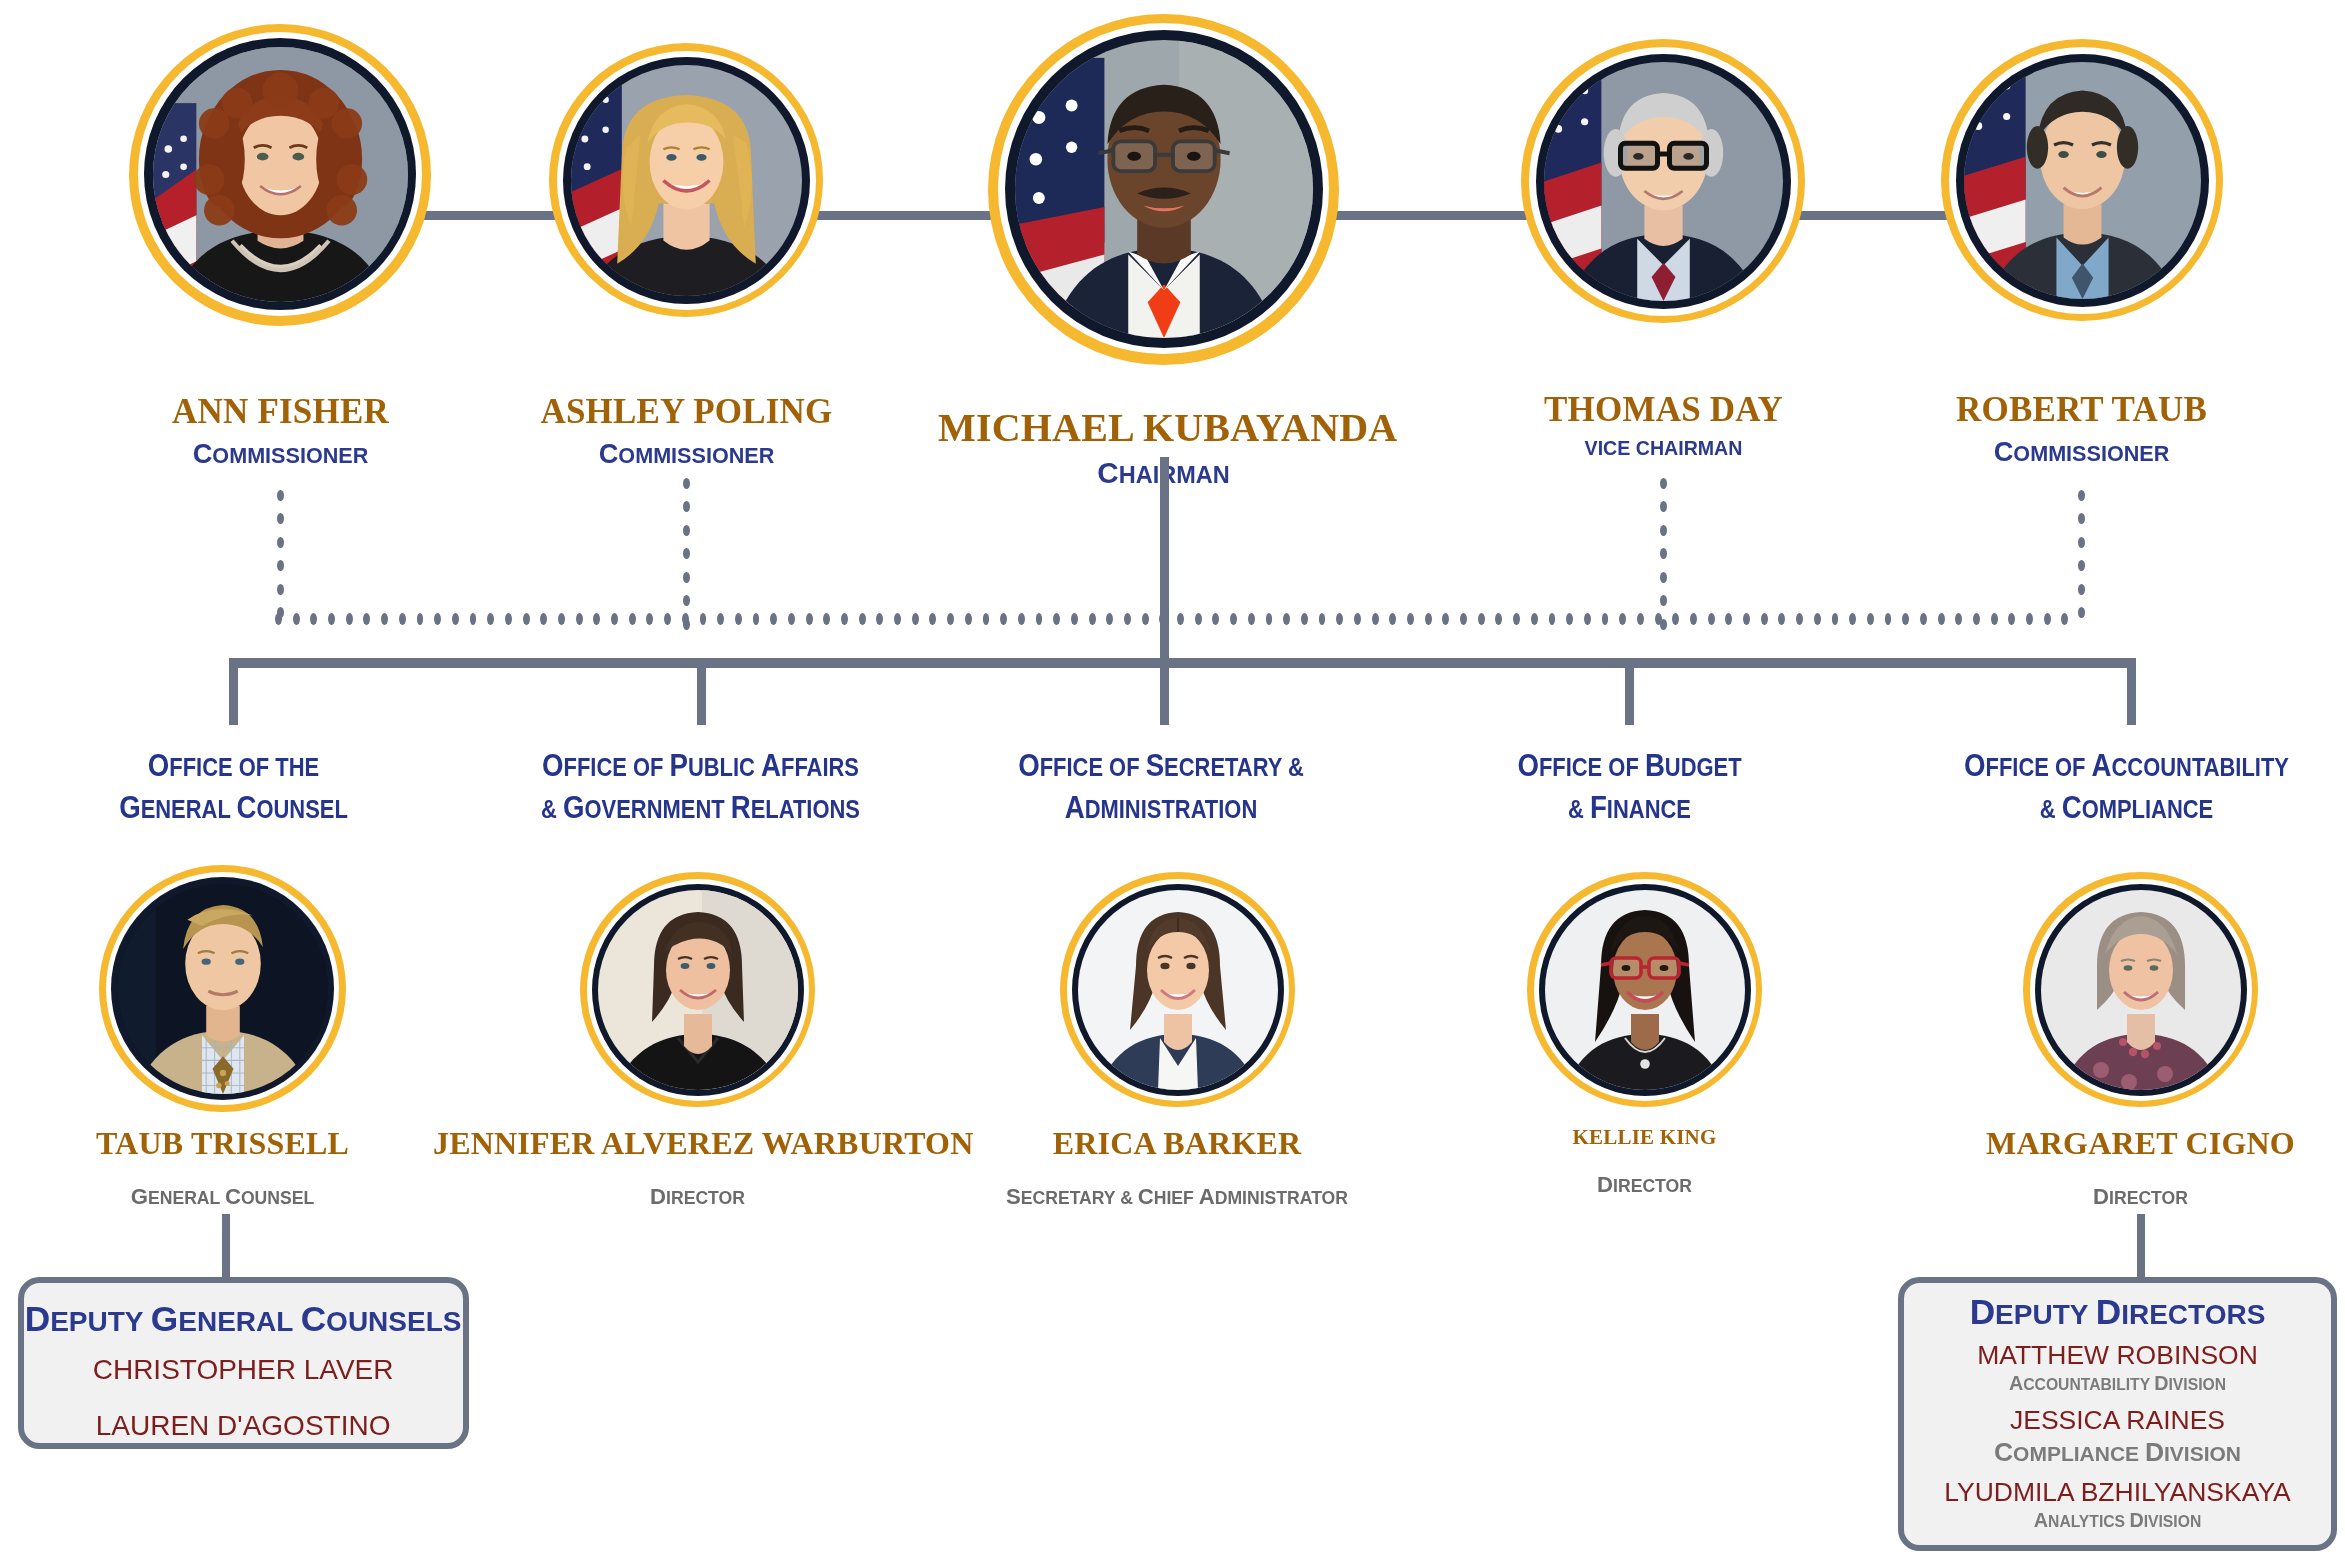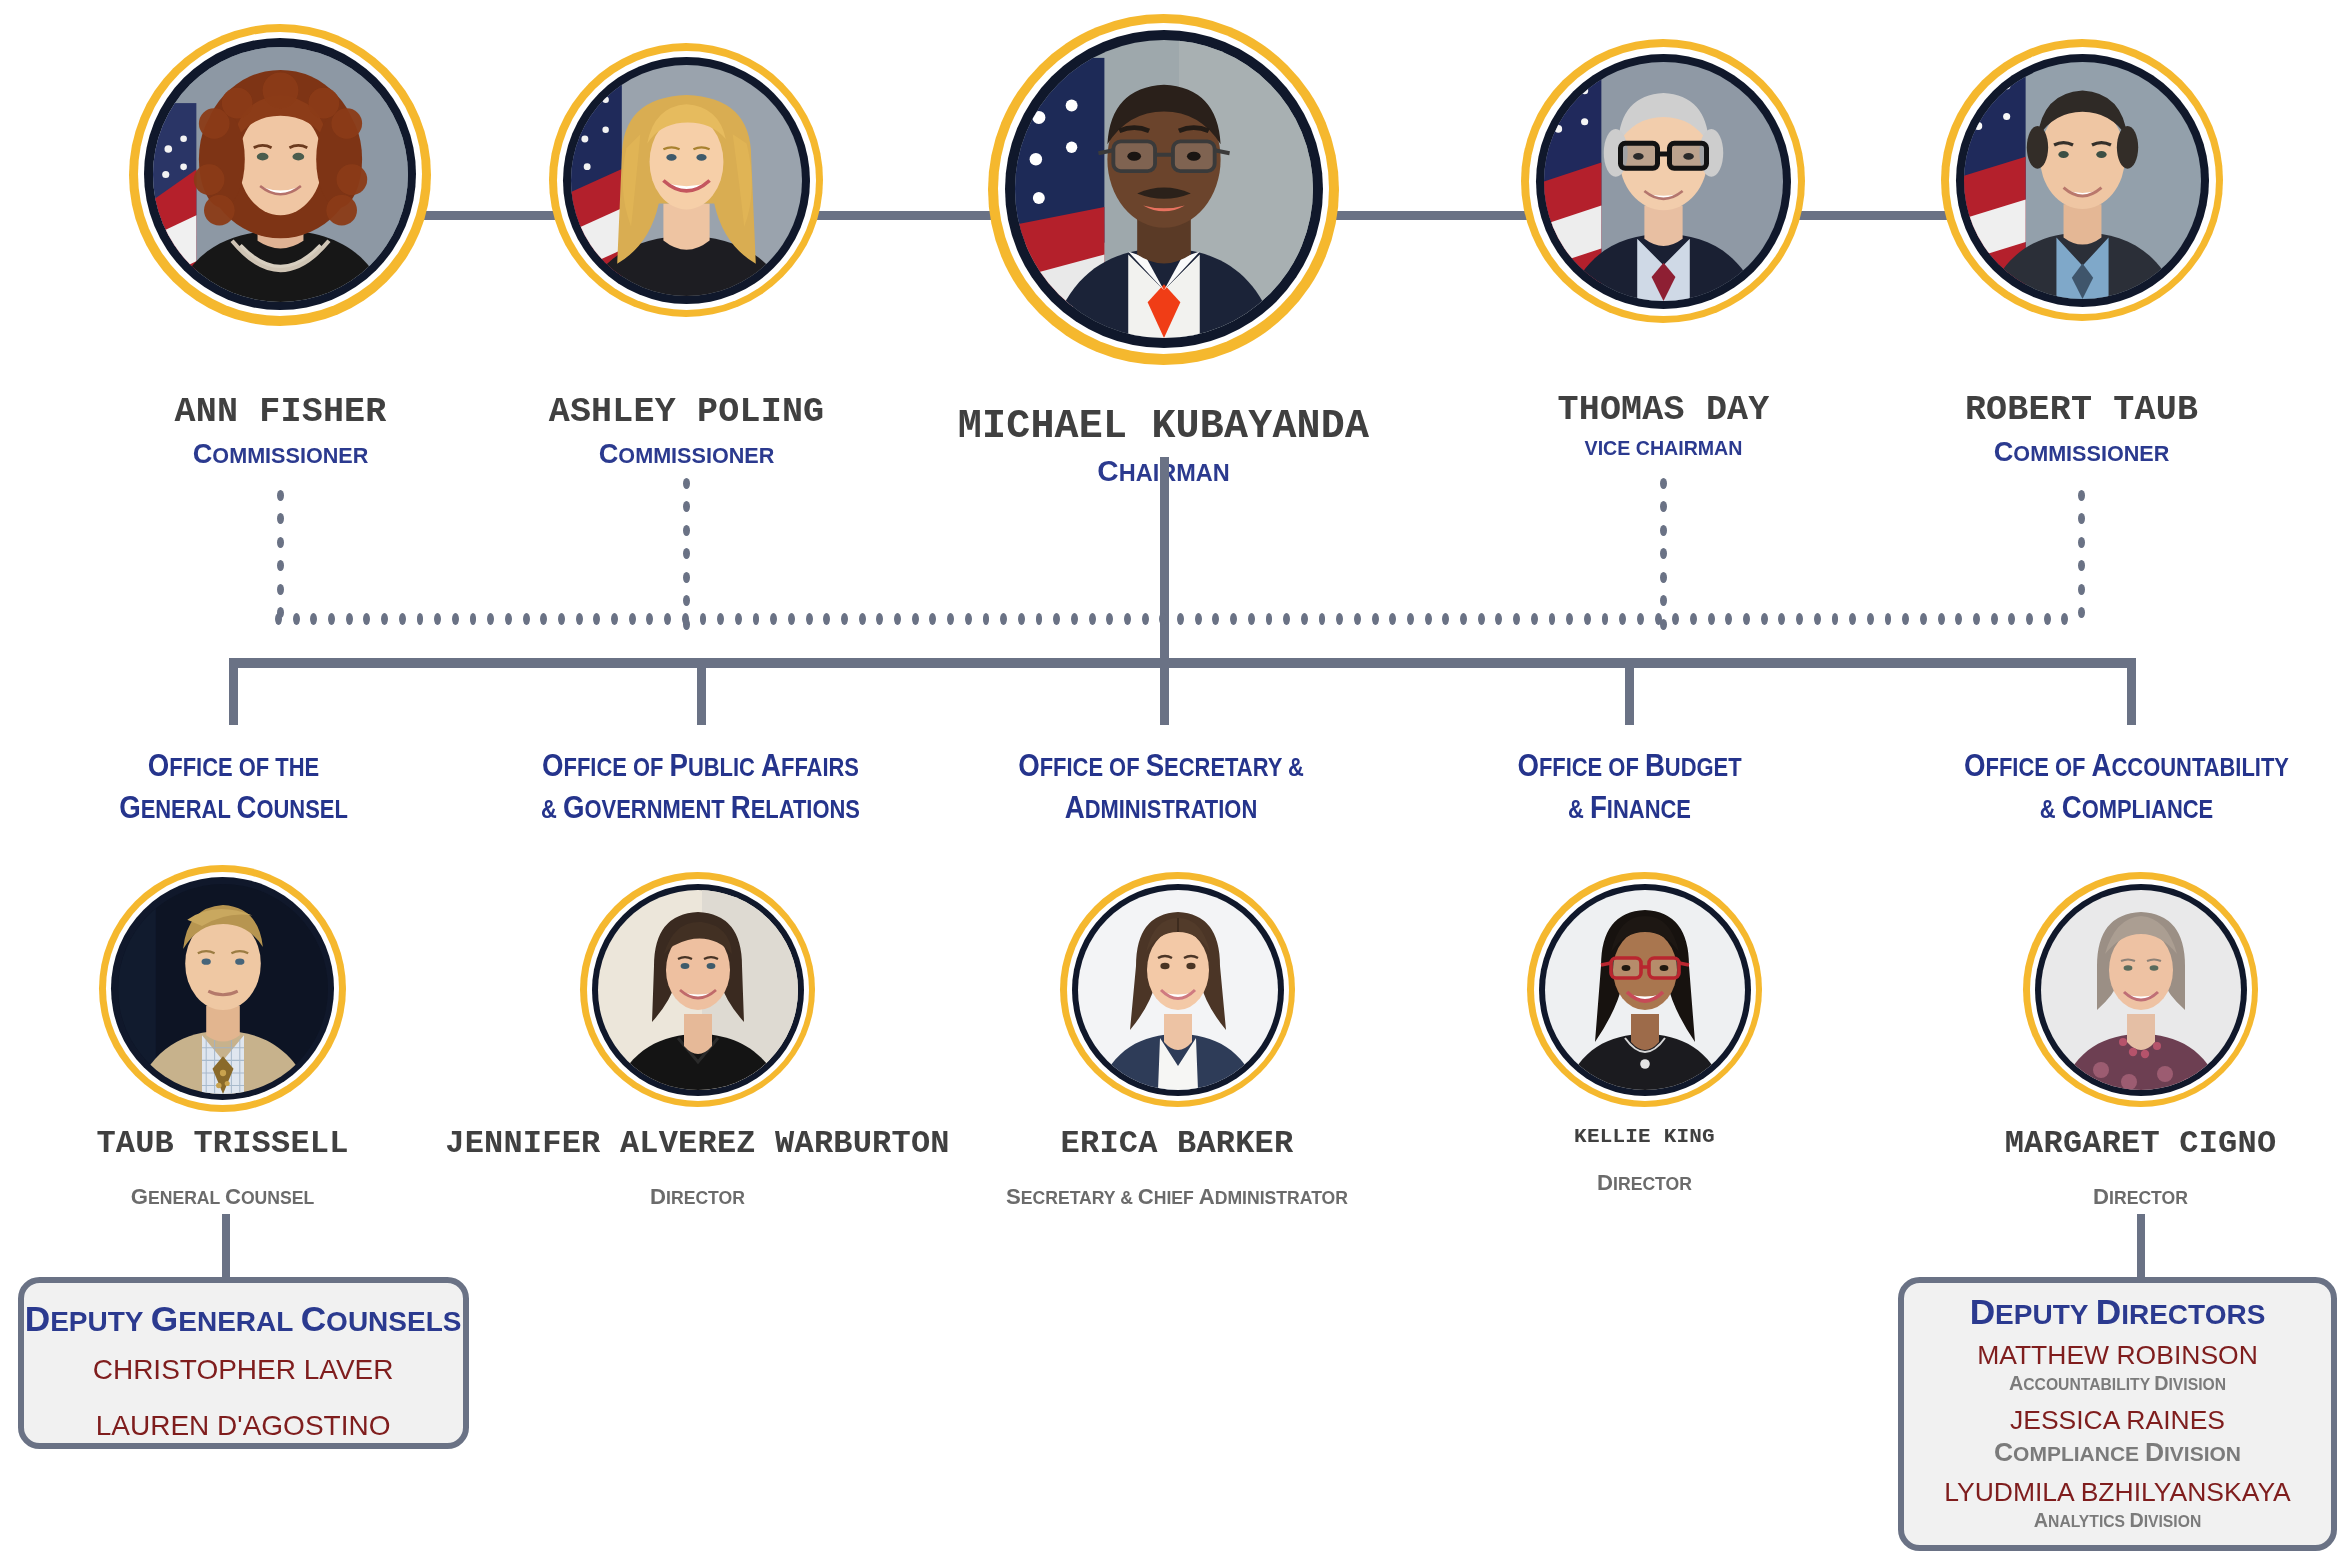--- a/index.html
+++ b/index.html
@@ -5,22 +5,22 @@
   html,body{margin:0;padding:0;background:#ffffff;}
   body{width:2345px;height:1560px;position:relative;overflow:hidden;
        font-family:"Liberation Sans",sans-serif;}
 
   
   .abs{position:absolute;}
   .ctr{text-align:center;}
 
   
   .name{
-    font-family:Liberation Mono, monospace;
-    font-weight:700;color:#404040;
+    font-family:Liberation Serif, serif;
+    font-weight:700;color:#a16207;
     transform:scaleX(.80);transform-origin:center top;
     white-space:nowrap;letter-spacing:0.2px;
   }
   .name-wrap{width:100%;text-align:center;}
 
   
   .sc{white-space:nowrap;}
   .sc .b{font-size:1.26em;}
 
   .title-blue{color:#2b3a8f;font-weight:700;transform:scaleX(.84);

